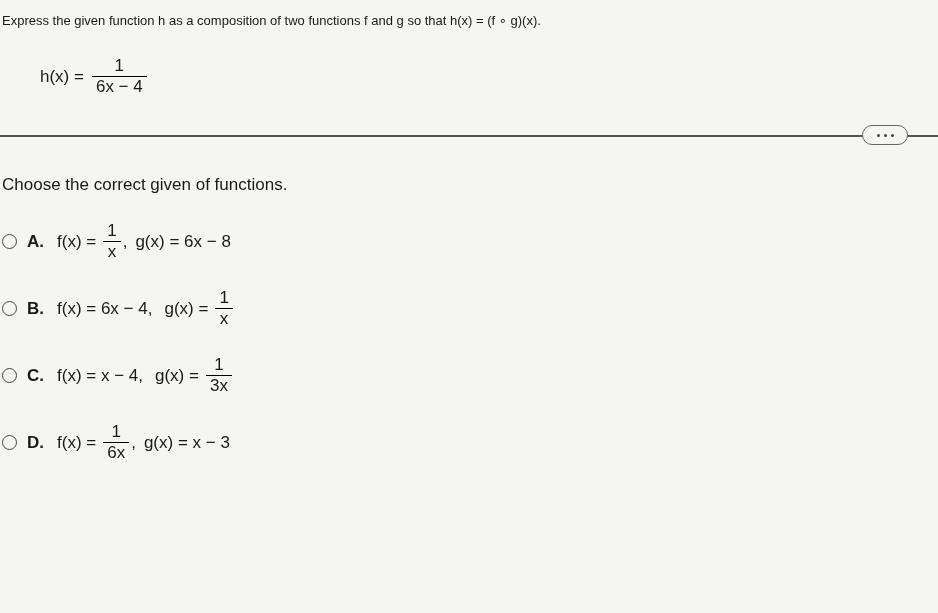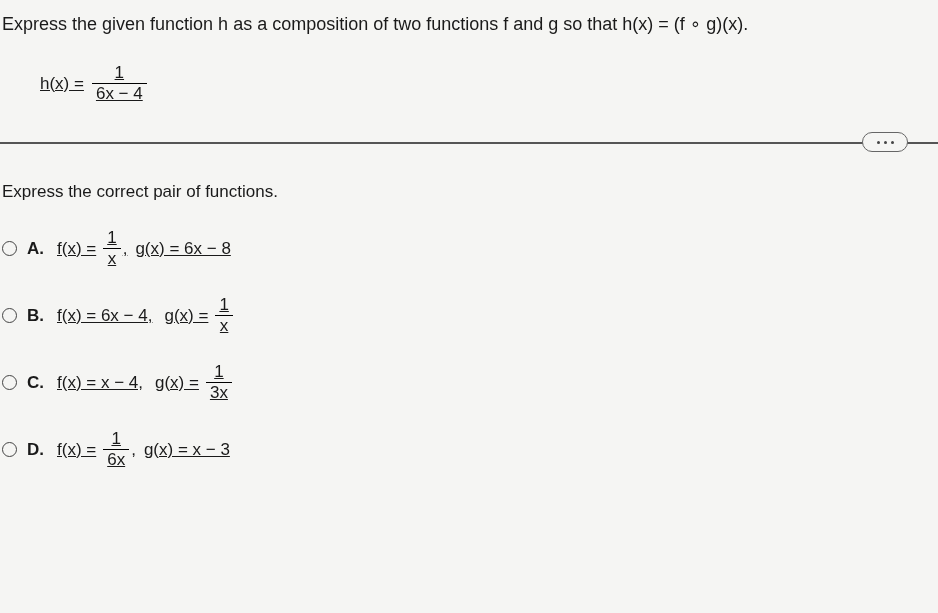--- a/index.html
+++ b/index.html
@@ -11,21 +11,21 @@
       font-family: Arial, Helvetica, sans-serif;
       background: #f5f5f3;
       width: 938px;
       height: 613px;
       position: relative;
       color: #1a1a1a;
       overflow: hidden;
     }
     .question-text {
       padding: 12px 8px 8px 2px;
-      font-size: 18px;
+      font-size: 13px;
       line-height: 1.4;
     }
     .formula-block {
       padding: 18px 0 18px 40px;
       font-size: 17px;
     }
     .frac {
       display: inline-block;
       vertical-align: middle;
       text-align: center;
@@ -37,21 +37,20 @@
     }
     .frac .den {
       display: block;
       border-top: 1.5px solid #000;
       padding: 0 4px;
     }
     .eq-row {
       display: flex;
       align-items: center;
       gap: 2px;
-      text-decoration: underline;
     }
     .divider-wrap {
       position: relative;
       width: 100%;
       height: 20px;
       margin-top: 10px;
       margin-bottom: 24px;
     }
     .divider {
       position: absolute;
@@ -135,21 +134,21 @@
 
 <div class="divider-wrap">
   <div class="divider"></div>
   <div class="more-btn">
     <span class="dot"></span>
     <span class="dot"></span>
     <span class="dot"></span>
   </div>
 </div>
 
-<div class="instruction">Express the correct pair of functions.</div>
+<div class="instruction">Choose the correct given of functions.</div>
 
 <div class="options">
 
   <div class="option">
     <div class="radio"></div>
     <span class="option-letter">A.</span>
     <div class="option-body">
       <div class="eq-row">
         <span>f(x) =</span>
         <span style="width:3px;"></span>

